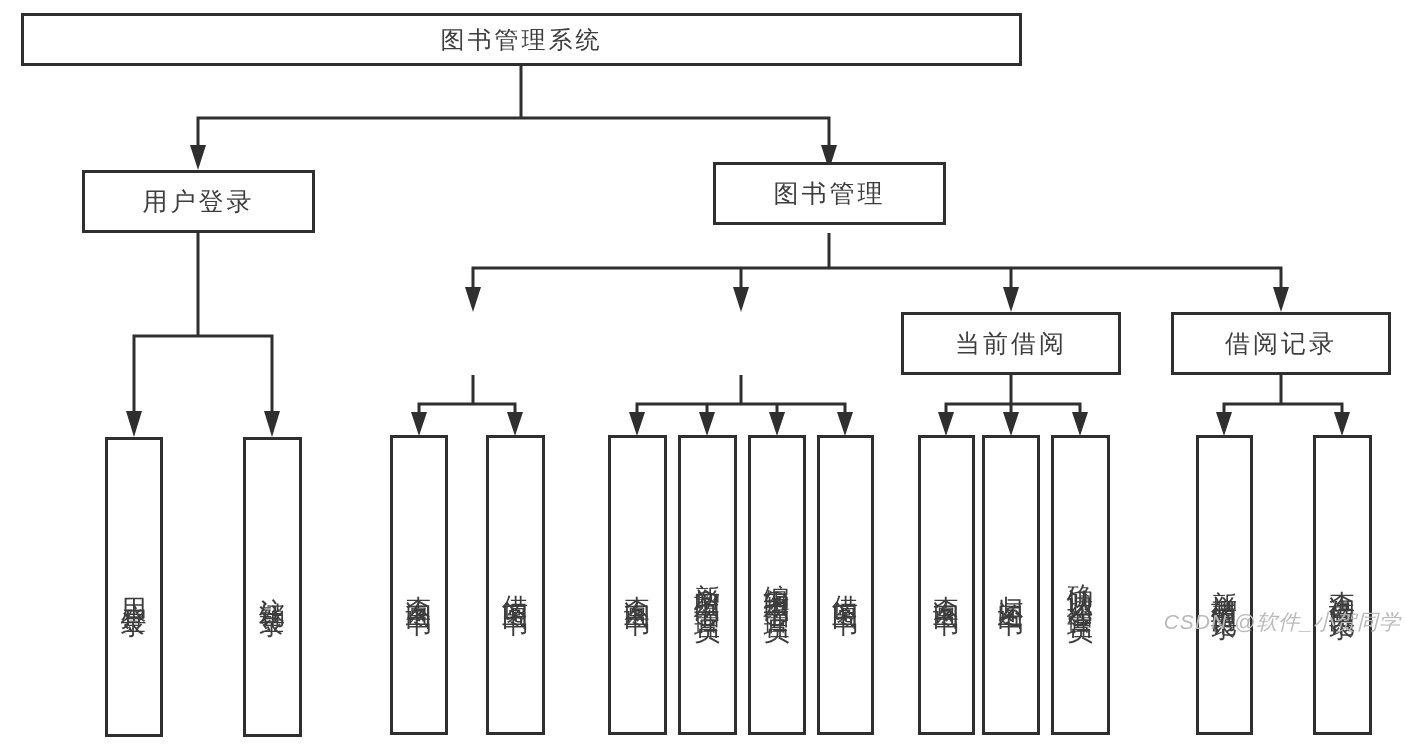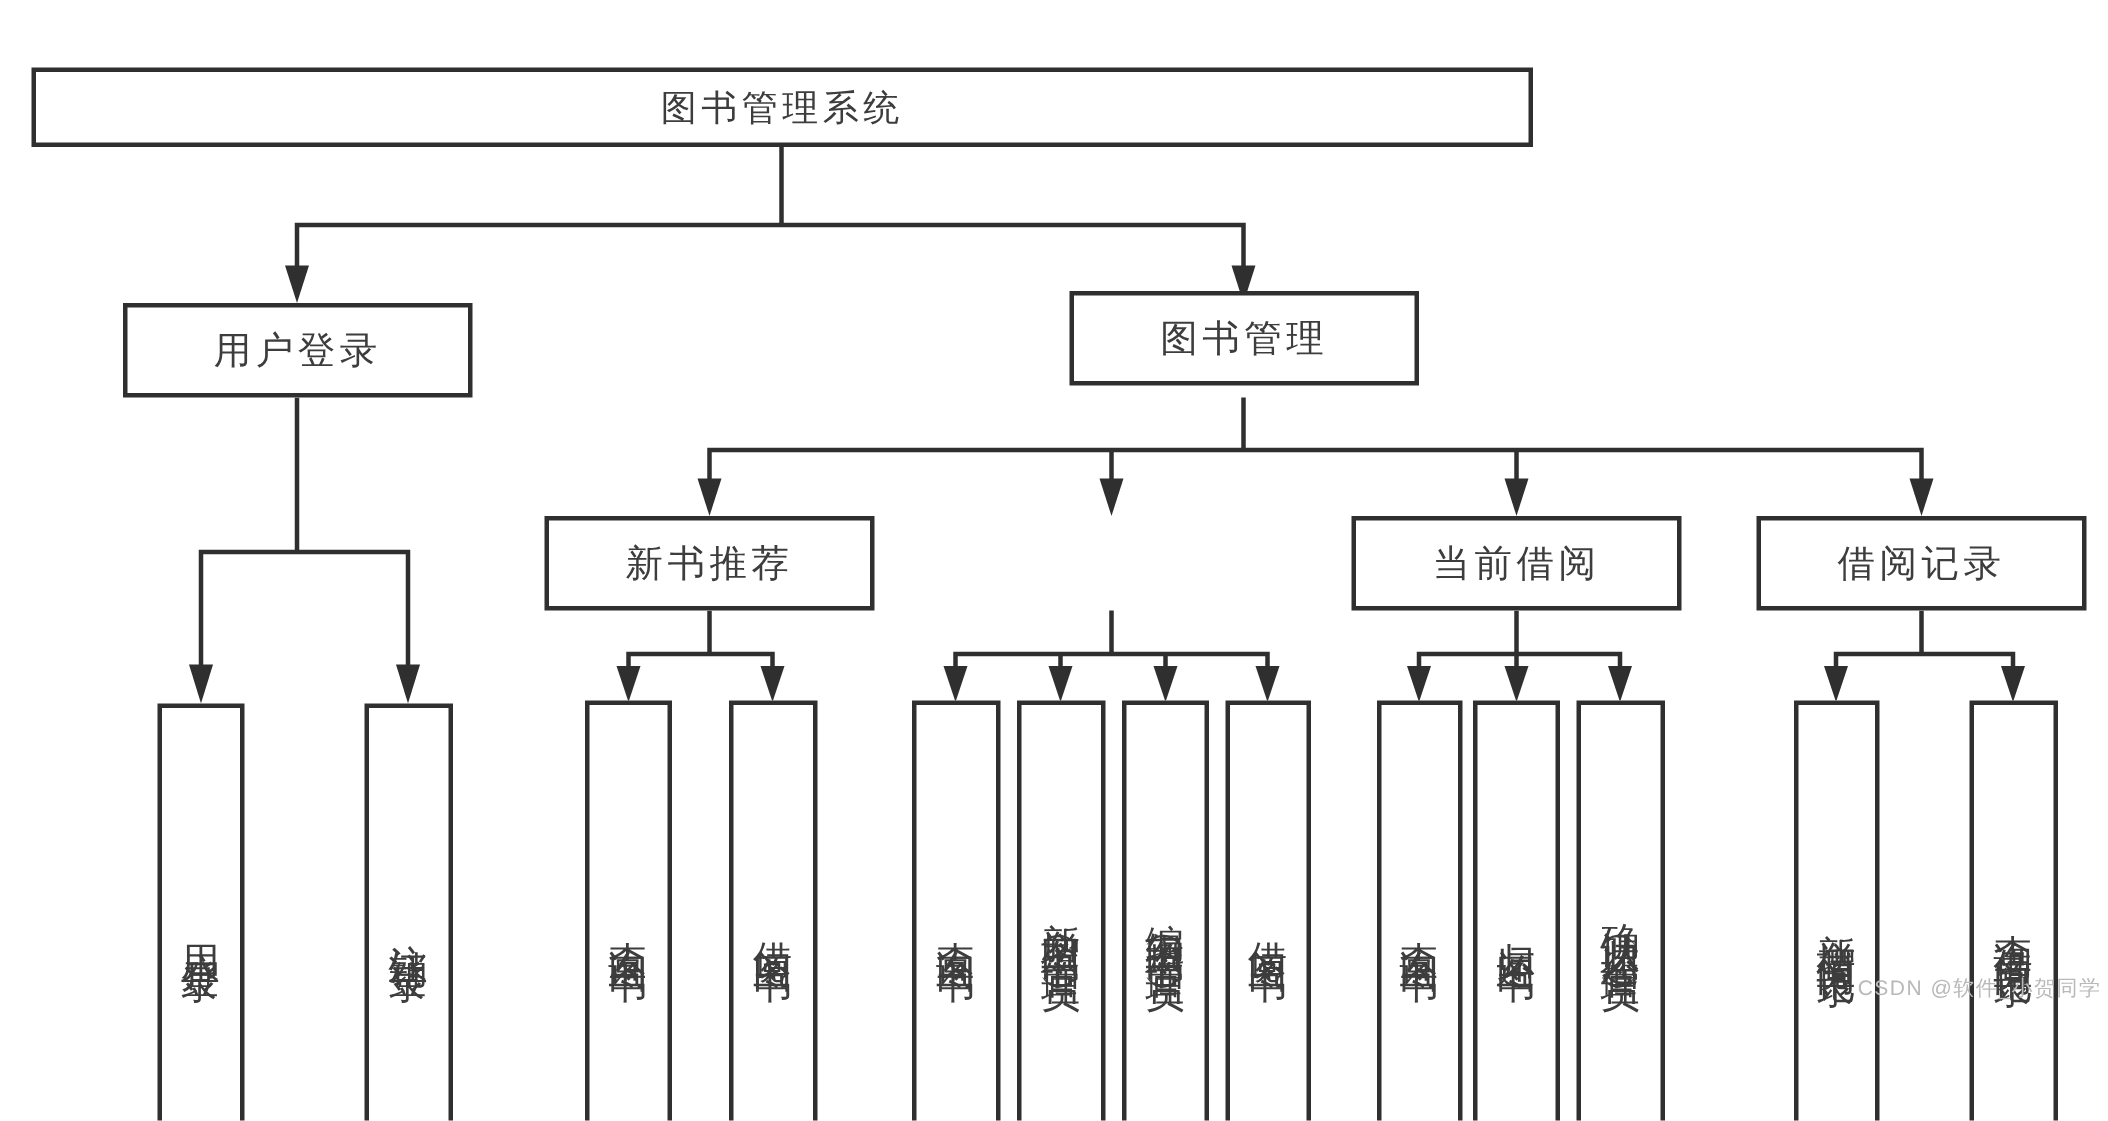--- a/index.html
+++ b/index.html
@@ -8,40 +8,40 @@
     --watermark:#b9b9b9;
     --background:#ffffff;
   }
   html,body{margin:0;padding:0;}
   body{
     width:1405px;height:747px;
     background:var(--background);
     font-family:"Liberation Sans","DejaVu Sans",sans-serif;
     overflow:hidden;
   }
-  #stage{position:relative;width:1405px;height:642px;margin-top:32px;}
+  #stage{position:relative;width:1405px;height:642px;}
   #wires{position:absolute;left:0;top:0;width:1405px;height:747px;color:var(--line);}
   .box{
     position:absolute;box-sizing:border-box;
     border:3px solid var(--line);
     background:#fff;
     display:flex;align-items:center;justify-content:center;
     color:var(--text);
     z-index:2;
   }
   .ht{font-size:24px;letter-spacing:3px;white-space:nowrap;}
   .ht2{font-size:25px;letter-spacing:3px;white-space:nowrap;}
   .vt{
     writing-mode:vertical-rl;text-orientation:mixed;
     font-size:26px;line-height:1;letter-spacing:5px;
   }
   #watermark{
     position:absolute;right:4px;bottom:6px;
-    font-size:14px;color:var(--watermark);
-    letter-spacing:1px;z-index:5;white-space:nowrap;
+    font-size:21px;color:var(--watermark);
+    letter-spacing:1px;z-index:5;white-space:nowrap;font-style:italic;
   }
 </style>
 </head>
 <body>
 
 <div id="stage">
 
   <svg id="wires" viewBox="0 0 1405 747" xmlns="http://www.w3.org/2000/svg">
     <path fill="none" stroke="currentColor" stroke-width="3" d="
       M521 66 V118
@@ -84,21 +84,20 @@
       <polygon points="1216,412 1232,412 1224,436"></polygon>
       <polygon points="1334,412 1350,412 1342,436"></polygon>
     </g>
   </svg>
 
   <div class="box ht" style="left:21px;top:13px;width:1001px;height:53px">图书管理系统</div>
 
   <div class="box ht2" style="left:82px;top:170px;width:233px;height:63px">用户登录</div>
   <div class="box ht2" style="left:713px;top:162px;width:233px;height:63px">图书管理</div>
 
-  <div class="box ht2" style="left:363px;top:312px;width:220px;height:63px">新书推荐</div>
   <div class="box ht2" style="left:901px;top:312px;width:220px;height:63px">当前借阅</div>
   <div class="box ht2" style="left:1171px;top:312px;width:220px;height:63px">借阅记录</div>
 
   <div class="box vt" style="left:105px;top:437px;width:58px;height:300px">用户登录</div>
   <div class="box vt" style="left:243px;top:437px;width:59px;height:300px">注销登录</div>
 
   <div class="box vt" style="left:390px;top:435px;width:58px;height:300px">查询图书</div>
   <div class="box vt" style="left:486px;top:435px;width:59px;height:300px">借阅图书</div>
 
   <div class="box vt" style="left:608px;top:435px;width:59px;height:300px">查询图书</div>

